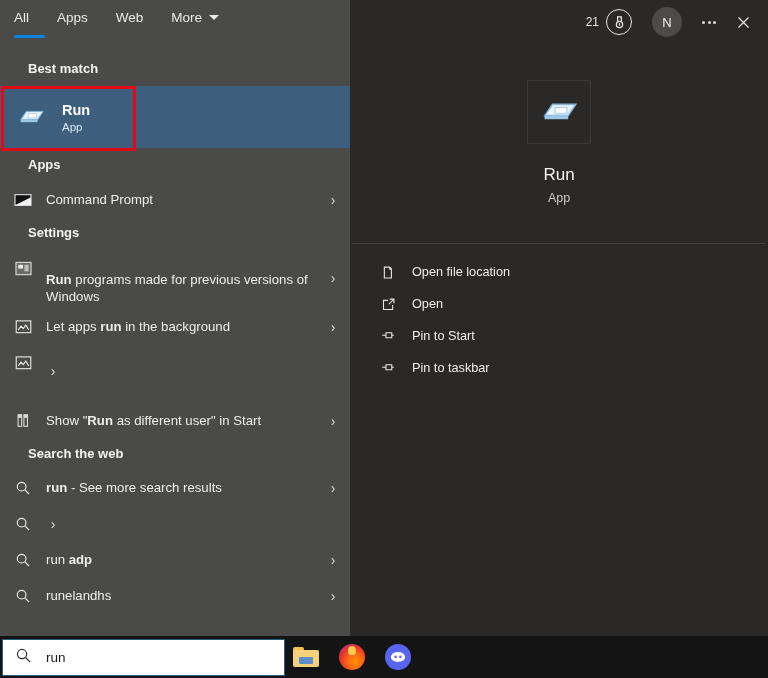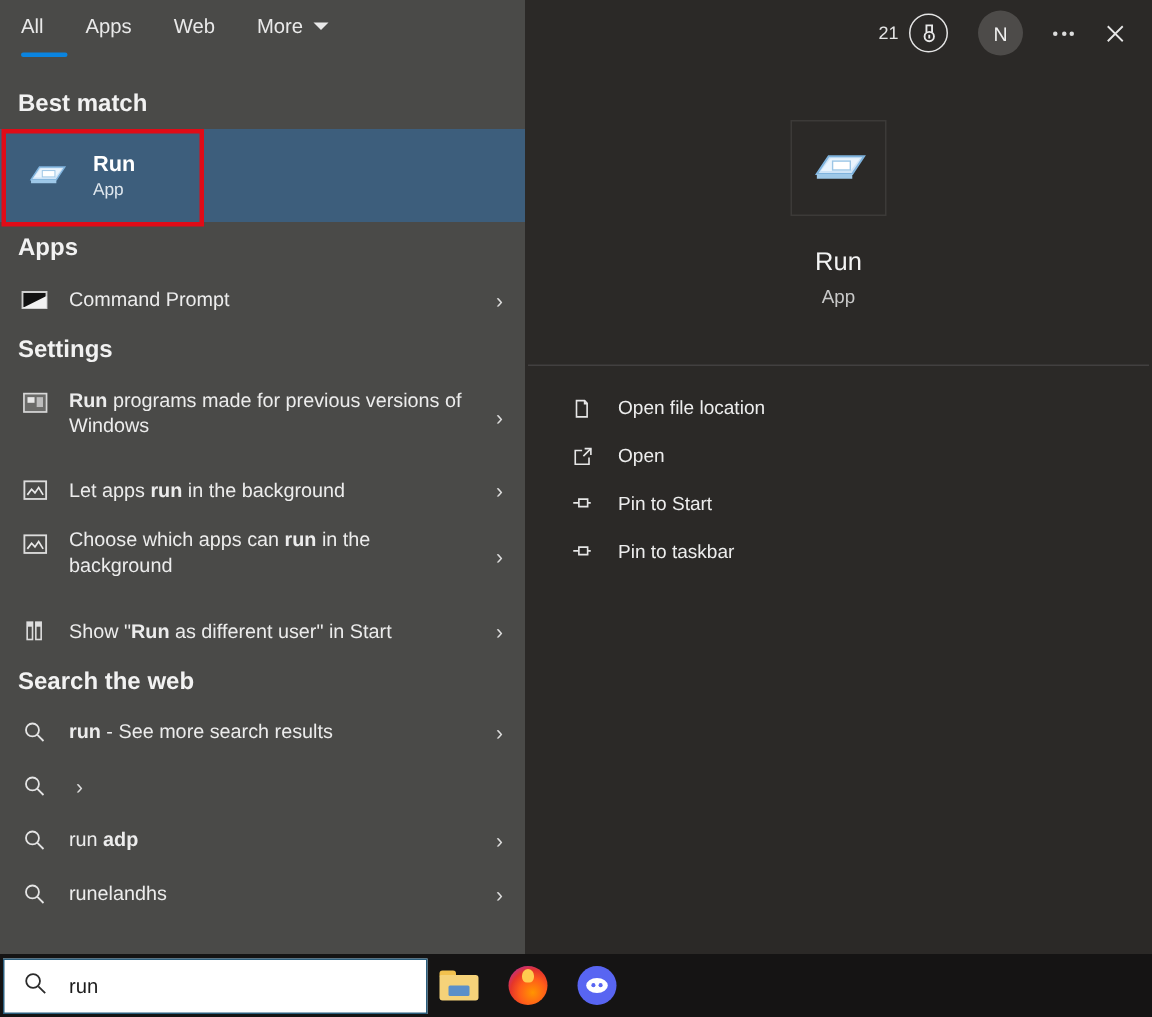--- a/index.html
+++ b/index.html
@@ -62,22 +62,22 @@
   }
   .iconbtn {
     width: 34px; height: 30px; display: flex; align-items: center;
     justify-content: center; color: #e4e4e4;
   }
   .dots { display: flex; gap: 2.5px; }
   .dots i { width: 3px; height: 3px; border-radius: 50%; background: #dcdcdc; display: block; }
 
   
   .sec-head {
-    color: #f2f2f2; font-size: 16px; font-weight: bold;
-    padding-left: 12px;
+    color: #f2f2f2; font-size: 13px; font-weight: bold;
+    padding-left: 28px;
   }
 
   
   .row {
     position: relative; display: flex; align-items: center;
     padding: 0 10px 0 12px; color: #ececec; font-size: 13.2px;
     min-height: 36px;
   }
   .row .ico {
     width: 22px; min-width: 22px; height: 22px; margin-right: 12px;
@@ -262,21 +262,21 @@
   <div class="sec-head" style="position:absolute;left:0;top:225px;">Settings</div>
 
   <div class="row" style="position:absolute;left:0;top:252px;width:350px;align-items:flex-start;padding-top:4px;">
     <span class="ico" style="margin-top:2px;">
       <svg width="17" height="16" viewBox="0 0 18 17">
         <rect x="1" y="1.5" width="16" height="13" fill="#6b6b69" stroke="#d8d8d8" stroke-width="1.2"></rect>
         <rect x="3.5" y="4" width="5" height="4" fill="#e8e8e8"></rect>
         <rect x="10" y="4" width="4.5" height="7" fill="#bdbdbd"></rect>
       </svg>
     </span>
-    <span class="txt" style="margin-top:2px;">
+    <span class="txt" style="margin-top:15px;">
       <b>Run</b><span> programs made for previous versions of Windows</span>
     </span>
     <span class="chev" style="margin-top:14px;">›</span>
   </div>
 
   <div class="row" style="position:absolute;left:0;top:309px;width:350px;">
     <span class="ico">
       <svg width="17" height="16" viewBox="0 0 18 17">
         <rect x="1.3" y="2" width="15.4" height="12.5" fill="none" stroke="#dcdcdc" stroke-width="1.3"></rect>
         <path d="M3.4 11.6l3-4 2.4 2.6 2.6-3.8 3.2 5.2" fill="none" stroke="#e9e9e9" stroke-width="1.2"></path>
@@ -287,23 +287,20 @@
     </span>
     <span class="chev">›</span>
   </div>
 
   <div class="row" style="position:absolute;left:0;top:345px;width:350px;align-items:flex-start;padding-top:5px;">
     <span class="ico" style="margin-top:2px;">
       <svg width="17" height="16" viewBox="0 0 18 17">
         <rect x="1.3" y="2" width="15.4" height="12.5" fill="none" stroke="#dcdcdc" stroke-width="1.3"></rect>
         <path d="M3.4 11.6l3-4 2.4 2.6 2.6-3.8 3.2 5.2" fill="none" stroke="#e9e9e9" stroke-width="1.2"></path>
       </svg>
-    </span>
-    <span class="txt" style="margin-top:1px;">
-      <span>Choose which apps can </span><b>run</b><span> in the background</span>
     </span>
     <span class="chev" style="margin-top:13px;">›</span>
   </div>
 
   <div class="row" style="position:absolute;left:0;top:403px;width:350px;">
     <span class="ico">
       <svg width="16" height="16" viewBox="0 0 18 18">
         <rect x="3.5" y="2" width="4" height="13" fill="none" stroke="#dddddd" stroke-width="1.2"></rect>
         <rect x="10" y="2" width="4" height="13" fill="none" stroke="#dddddd" stroke-width="1.2"></rect>
         <rect x="3.5" y="2" width="4" height="3.4" fill="#dddddd"></rect>

